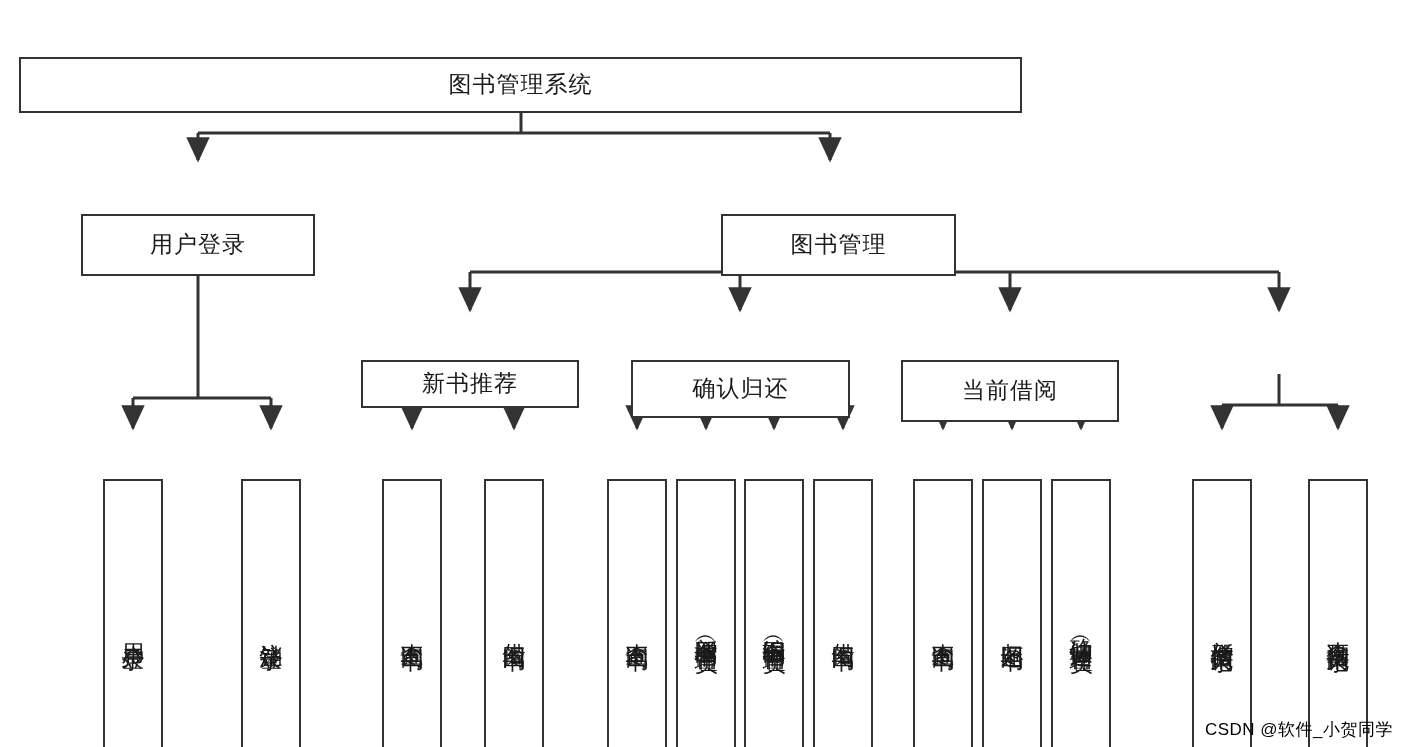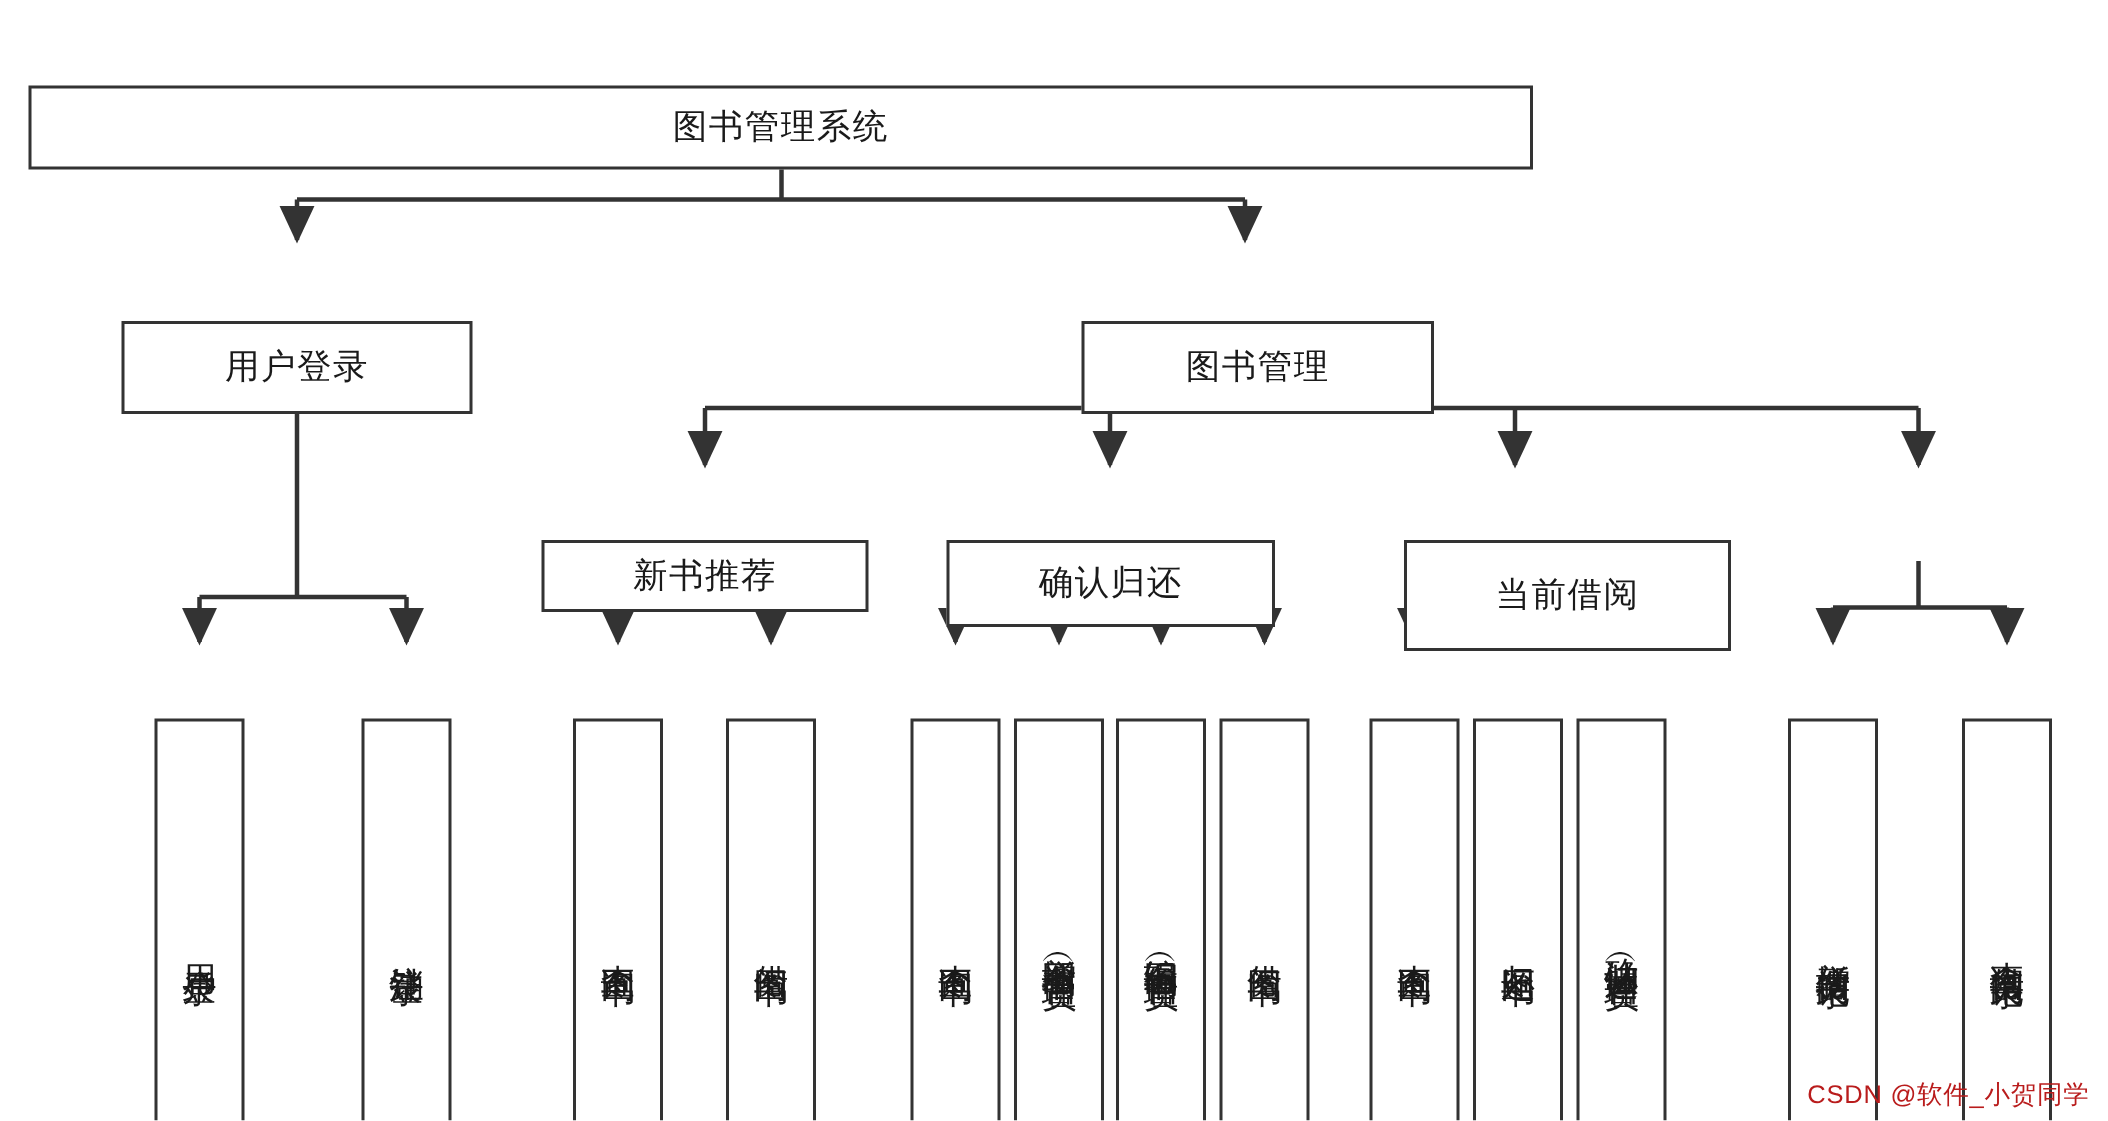--- a/index.html
+++ b/index.html
@@ -54,21 +54,21 @@
   .node.vert .vlabel {
     writing-mode: vertical-rl;
     text-orientation: upright;
     display: block;
   }
   .watermark {
     position: absolute;
     right: 12px;
     bottom: 6px;
     font-size: 17px;
-    color: #b91c1c;
+    color: #000000;
     letter-spacing: 0.5px;
     white-space: nowrap;
   }
 </style>
 </head>
 <body>
 
 <div id="canvas">
 
   <svg id="wires" viewBox="0 0 1405 747" xmlns="http://www.w3.org/2000/svg">
@@ -131,21 +131,21 @@
   <div class="node horiz" style="left:721px; top:170px; width:235px; height:62px;">
     <span>图书管理</span>
   </div>
 
   <div class="node horiz" style="left:361px; top:316px; width:218px; height:48px;">
     <span>新书推荐</span>
   </div>
   <div class="node horiz" style="left:631px; top:316px; width:219px; height:58px;">
     <span>确认归还</span>
   </div>
-  <div class="node horiz" style="left:936px; top:316px; width:218px; height:74px;">
+  <div class="node horiz" style="left:901px; top:316px; width:218px; height:62px;">
     <span>当前借阅</span>
   </div>
 
   <div class="node vert" style="left:103px; top:435px; width:60px; height:299px;">
     <span class="vlabel">用户登录</span>
   </div>
   <div class="node vert" style="left:241px; top:435px; width:60px; height:299px;">
     <span class="vlabel">注销登录</span>
   </div>
 

